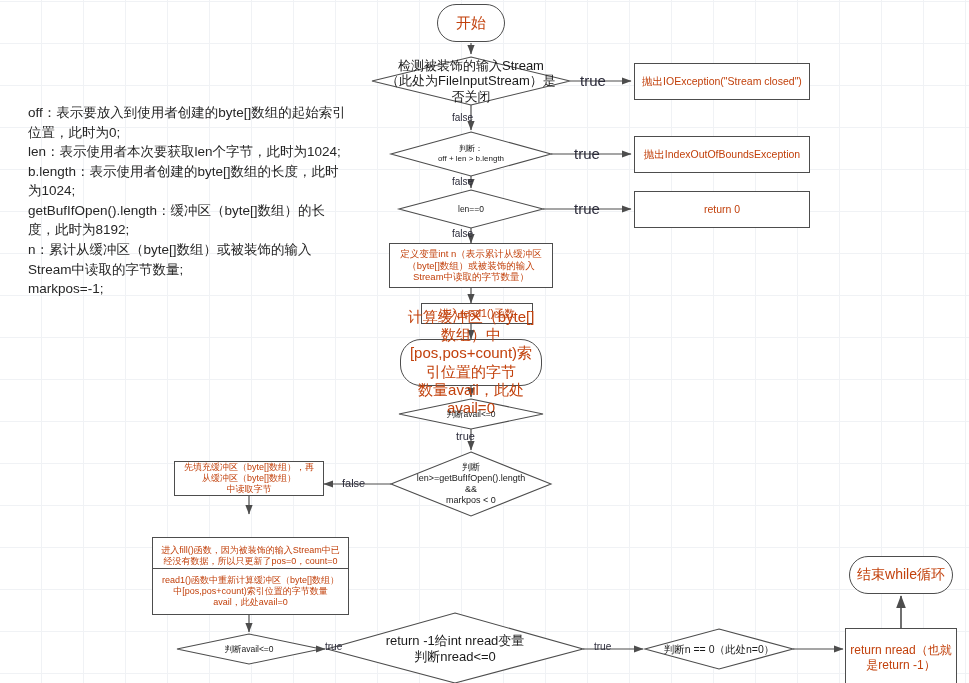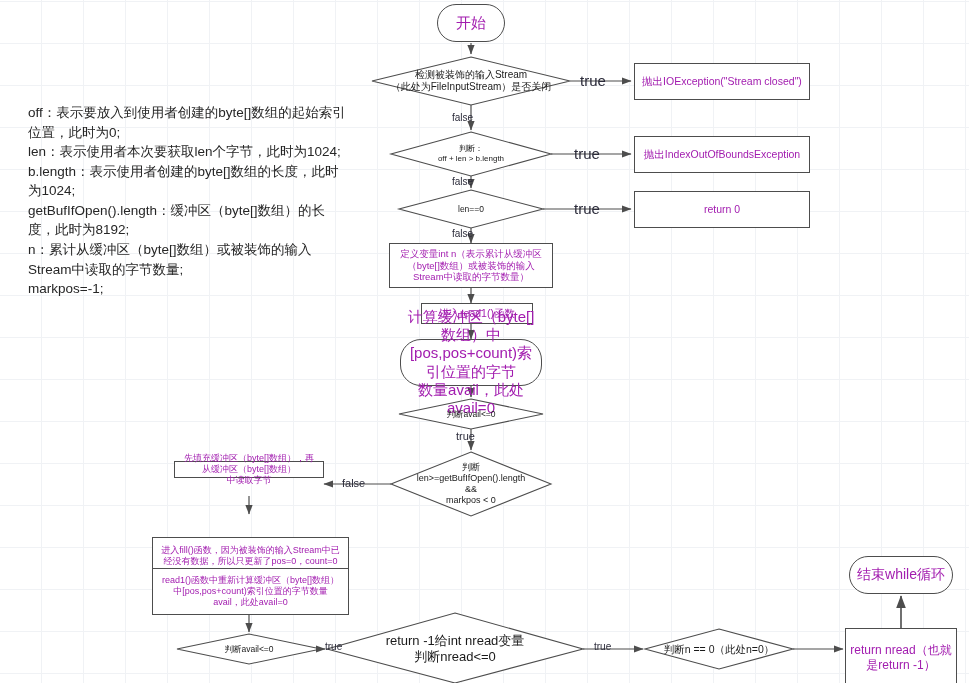--- a/index.html
+++ b/index.html
@@ -29,21 +29,21 @@
     width: 969px;
     height: 683px;
   }
   .node {
     position: absolute;
     box-sizing: border-box;
     display: flex;
     align-items: center;
     justify-content: center;
     text-align: center;
-    color: #a21caf;
+    color: #c2410c;
     line-height: 1.22;
     white-space: pre-line;
   }
   .proc {
     border: 1px solid #4d4d4d;
     background: #ffffff;
     padding: 2px 4px;
   }
   .term {
     border: 1px solid #4d4d4d;
@@ -140,37 +140,37 @@
   <div class="node proc" style="left:389px; top:243px; width:164px; height:45px; font-size:9.5px;">定义变量int n（表示累计从缓冲区
 （byte[]数组）或被装饰的输入
 Stream中读取的字节数量）</div>
 
   <div class="node proc" style="left:421px; top:303px; width:112px; height:21px; font-size:10.5px;">进入read1()函数</div>
 
   <div class="node proc" style="left:400px; top:339px; width:142px; height:47px; font-size:15px;border-radius:21px;">计算缓冲区（byte[]数组）中
 [pos,pos+count)索引位置的字节
 数量avail，此处avail=0</div>
 
-  <div class="node proc" style="left:174px; top:461px; width:150px; height:17px; font-size:9px;">先填充缓冲区（byte[]数组），再
+  <div class="node proc" style="left:174px; top:461px; width:150px; height:35px; font-size:9px;">先填充缓冲区（byte[]数组），再
 从缓冲区（byte[]数组）
 中读取字节</div>
 
   <div class="node proc" style="left:152px; top:537px; width:197px; height:37px; font-size:9px;">进入fill()函数，因为被装饰的输入Stream中已
 经没有数据，所以只更新了pos=0，count=0</div>
 
   <div class="node proc" style="left:152px; top:568px; width:197px; height:47px; font-size:9px;">read1()函数中重新计算缓冲区（byte[]数组）
 中[pos,pos+count)索引位置的字节数量
 avail，此处avail=0</div>
 
   <div class="node proc" style="left:845px; top:628px; width:112px; height:59px; font-size:12px;">return nread（也就
 是return -1）</div>
 
   <div class="node term" style="left:849px; top:556px; width:104px; height:38px; font-size:14px;">结束while循环</div>
 
-  <div class="diamond-label" style="left:381px; top:64px; width:180px; height:34px; font-size:10px;">检测被装饰的输入Stream
+  <div class="diamond-label" style="left:381px; top:64px; width:180px; height:34px; font-size:13px;">检测被装饰的输入Stream
 （此处为FileInputStream）是否关闭</div>
 
   <div class="diamond-label" style="left:401px; top:140px; width:140px; height:28px; font-size:8px;">判断：
 off + len &gt; b.length</div>
 
   <div class="diamond-label" style="left:416px; top:201px; width:110px; height:16px; font-size:8.5px;">len==0</div>
 
   <div class="diamond-label" style="left:416px; top:406px; width:110px; height:16px; font-size:8.5px;">判断avail&lt;=0</div>
 
   <div class="diamond-label" style="left:391px; top:457px; width:160px; height:54px; font-size:9px;">判断

